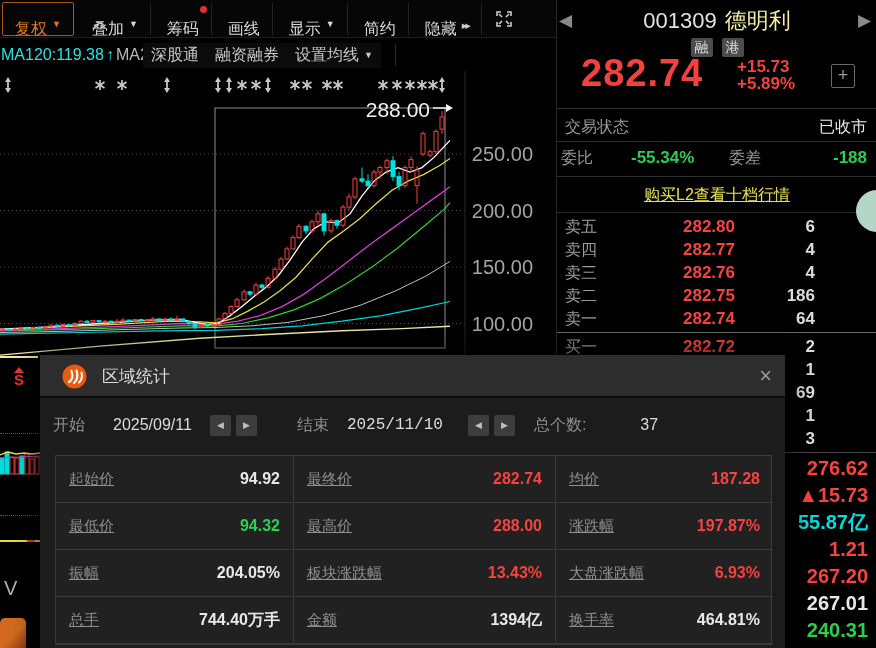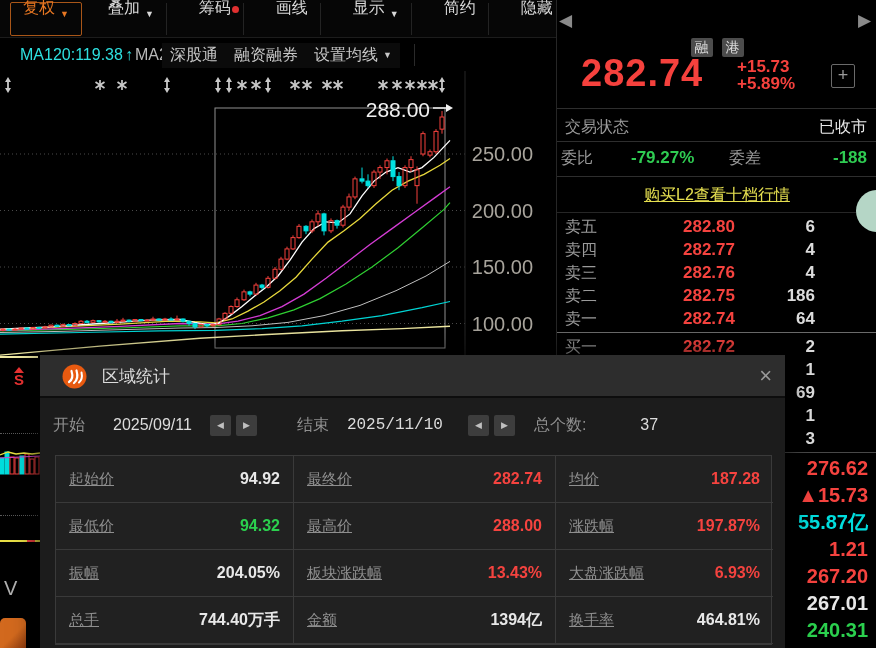--- a/index.html
+++ b/index.html
@@ -2,31 +2,31 @@
 <html><head>
 <meta charset="utf-8">
 <style>
   html,body{margin:0;padding:0;background:#000;}
   *{box-sizing:border-box;font-family:"Liberation Sans","DejaVu Sans",sans-serif;}
   #screen{position:relative;width:876px;height:648px;background:#000;overflow:hidden;}
   .abs{position:absolute;}
 
   
   #toolbar{left:0;top:0;width:556px;height:38px;background:#060606;border-bottom:1px solid #1c1c1c;display:flex;align-items:center;}
-  .tb-btn{position:relative;height:30px;margin:0 10px;padding:16px 12px;display:flex;align-items:flex-end;gap:5px;
+  .tb-btn{position:relative;height:30px;margin:0 2px;padding:16px 12px;display:flex;align-items:flex-start;gap:5px;
           color:#d8d8d8;font-size:16px;border-right:1px solid #232323;cursor:pointer;white-space:nowrap;}
   .tb-btn.active{border:1px solid #a85618;color:#e87722;border-radius:2px;margin-right:4px;}
   .tb-caret{font-size:9px;color:inherit;}
   .tb-dot{position:absolute;right:4px;top:3px;width:7px;height:7px;border-radius:50%;background:#e03030;}
   .tb-more{font-size:11px;letter-spacing:-2px;color:#cfcfcf;}
   #expand-btn{margin-left:8px;width:24px;height:24px;display:flex;align-items:center;justify-content:center;cursor:pointer;}
 
   
   #ma-row{left:0;top:39px;width:556px;height:32px;display:flex;align-items:center;font-size:16px;}
-  #ma120{color:#2ee0e0;margin-left:1px;white-space:nowrap;padding-left:19px;}
+  #ma120{color:#2ee0e0;margin-left:1px;white-space:nowrap;}
   #ma-arrow{color:#2ee0e0;margin:0 2px;}
   #ma25{color:#b8b8b8;width:27px;overflow:hidden;white-space:nowrap;}
   .ma-link{color:#c8c8c8;background:#0b0b0b;padding:2px 8px;cursor:pointer;white-space:nowrap;}
   #ma-settings{display:flex;align-items:center;gap:5px;}
   #ma-divider{width:1px;height:22px;background:#2a2a2a;margin-left:14px;}
 
   
   #chart-wrap{left:0;top:71px;width:556px;height:285px;}
 
   
@@ -470,41 +470,44 @@
       </svg>
     <div class="dotline abs" style="left:0;top:160px;"></div>
     <div id="yellow-line" class="abs"></div>
     <div id="yellow-line-red" class="abs"></div>
     <div id="v-label" class="abs">V</div>
     <div id="orange-corner" class="abs"></div>
   </div>
 
   <div id="quote-panel" class="abs">
     <div id="nav-prev" class="abs">◀</div>
+    <div id="stock-title" class="abs">
+      <span id="stock-code">001309</span><span id="stock-name">德明利</span>
+    </div>
     <div id="nav-next" class="abs">▶</div>
     <div id="badges" class="abs">
       <span class="badge">融</span>
       <span class="badge">港</span>
     </div>
     <div id="last-price" class="abs">282.74</div>
     <div id="chg-block" class="abs">
       <div>+15.73</div>
       <div>+5.89%</div>
     </div>
     <div id="plus-btn" class="abs">+</div>
     <div class="hr" style="top:108px;"></div>
 
     <div id="status-row" class="abs">
       <span id="status-label" class="qrow-label">交易状态</span>
       <span id="status-value">已收市</span>
     </div>
     <div class="hr" style="top:141px;"></div>
     <div id="weibi-row" class="abs">
       <span id="weibi-label" class="qrow-label">委比</span>
-      <span id="weibi-value">-79.27%</span>
+      <span id="weibi-value">-55.34%</span>
       <span id="weicha-label" class="qrow-label">委差</span>
       <span id="weicha-value">-188</span>
     </div>
     <div class="hr" style="top:176px;"></div>
     <div id="l2-row" class="abs">
       <span id="l2-link">购买L2查看十档行情</span>
     </div>
     <div class="hr" style="top:212px;background:#262626;"></div>
 
     <div id="orderbook">

